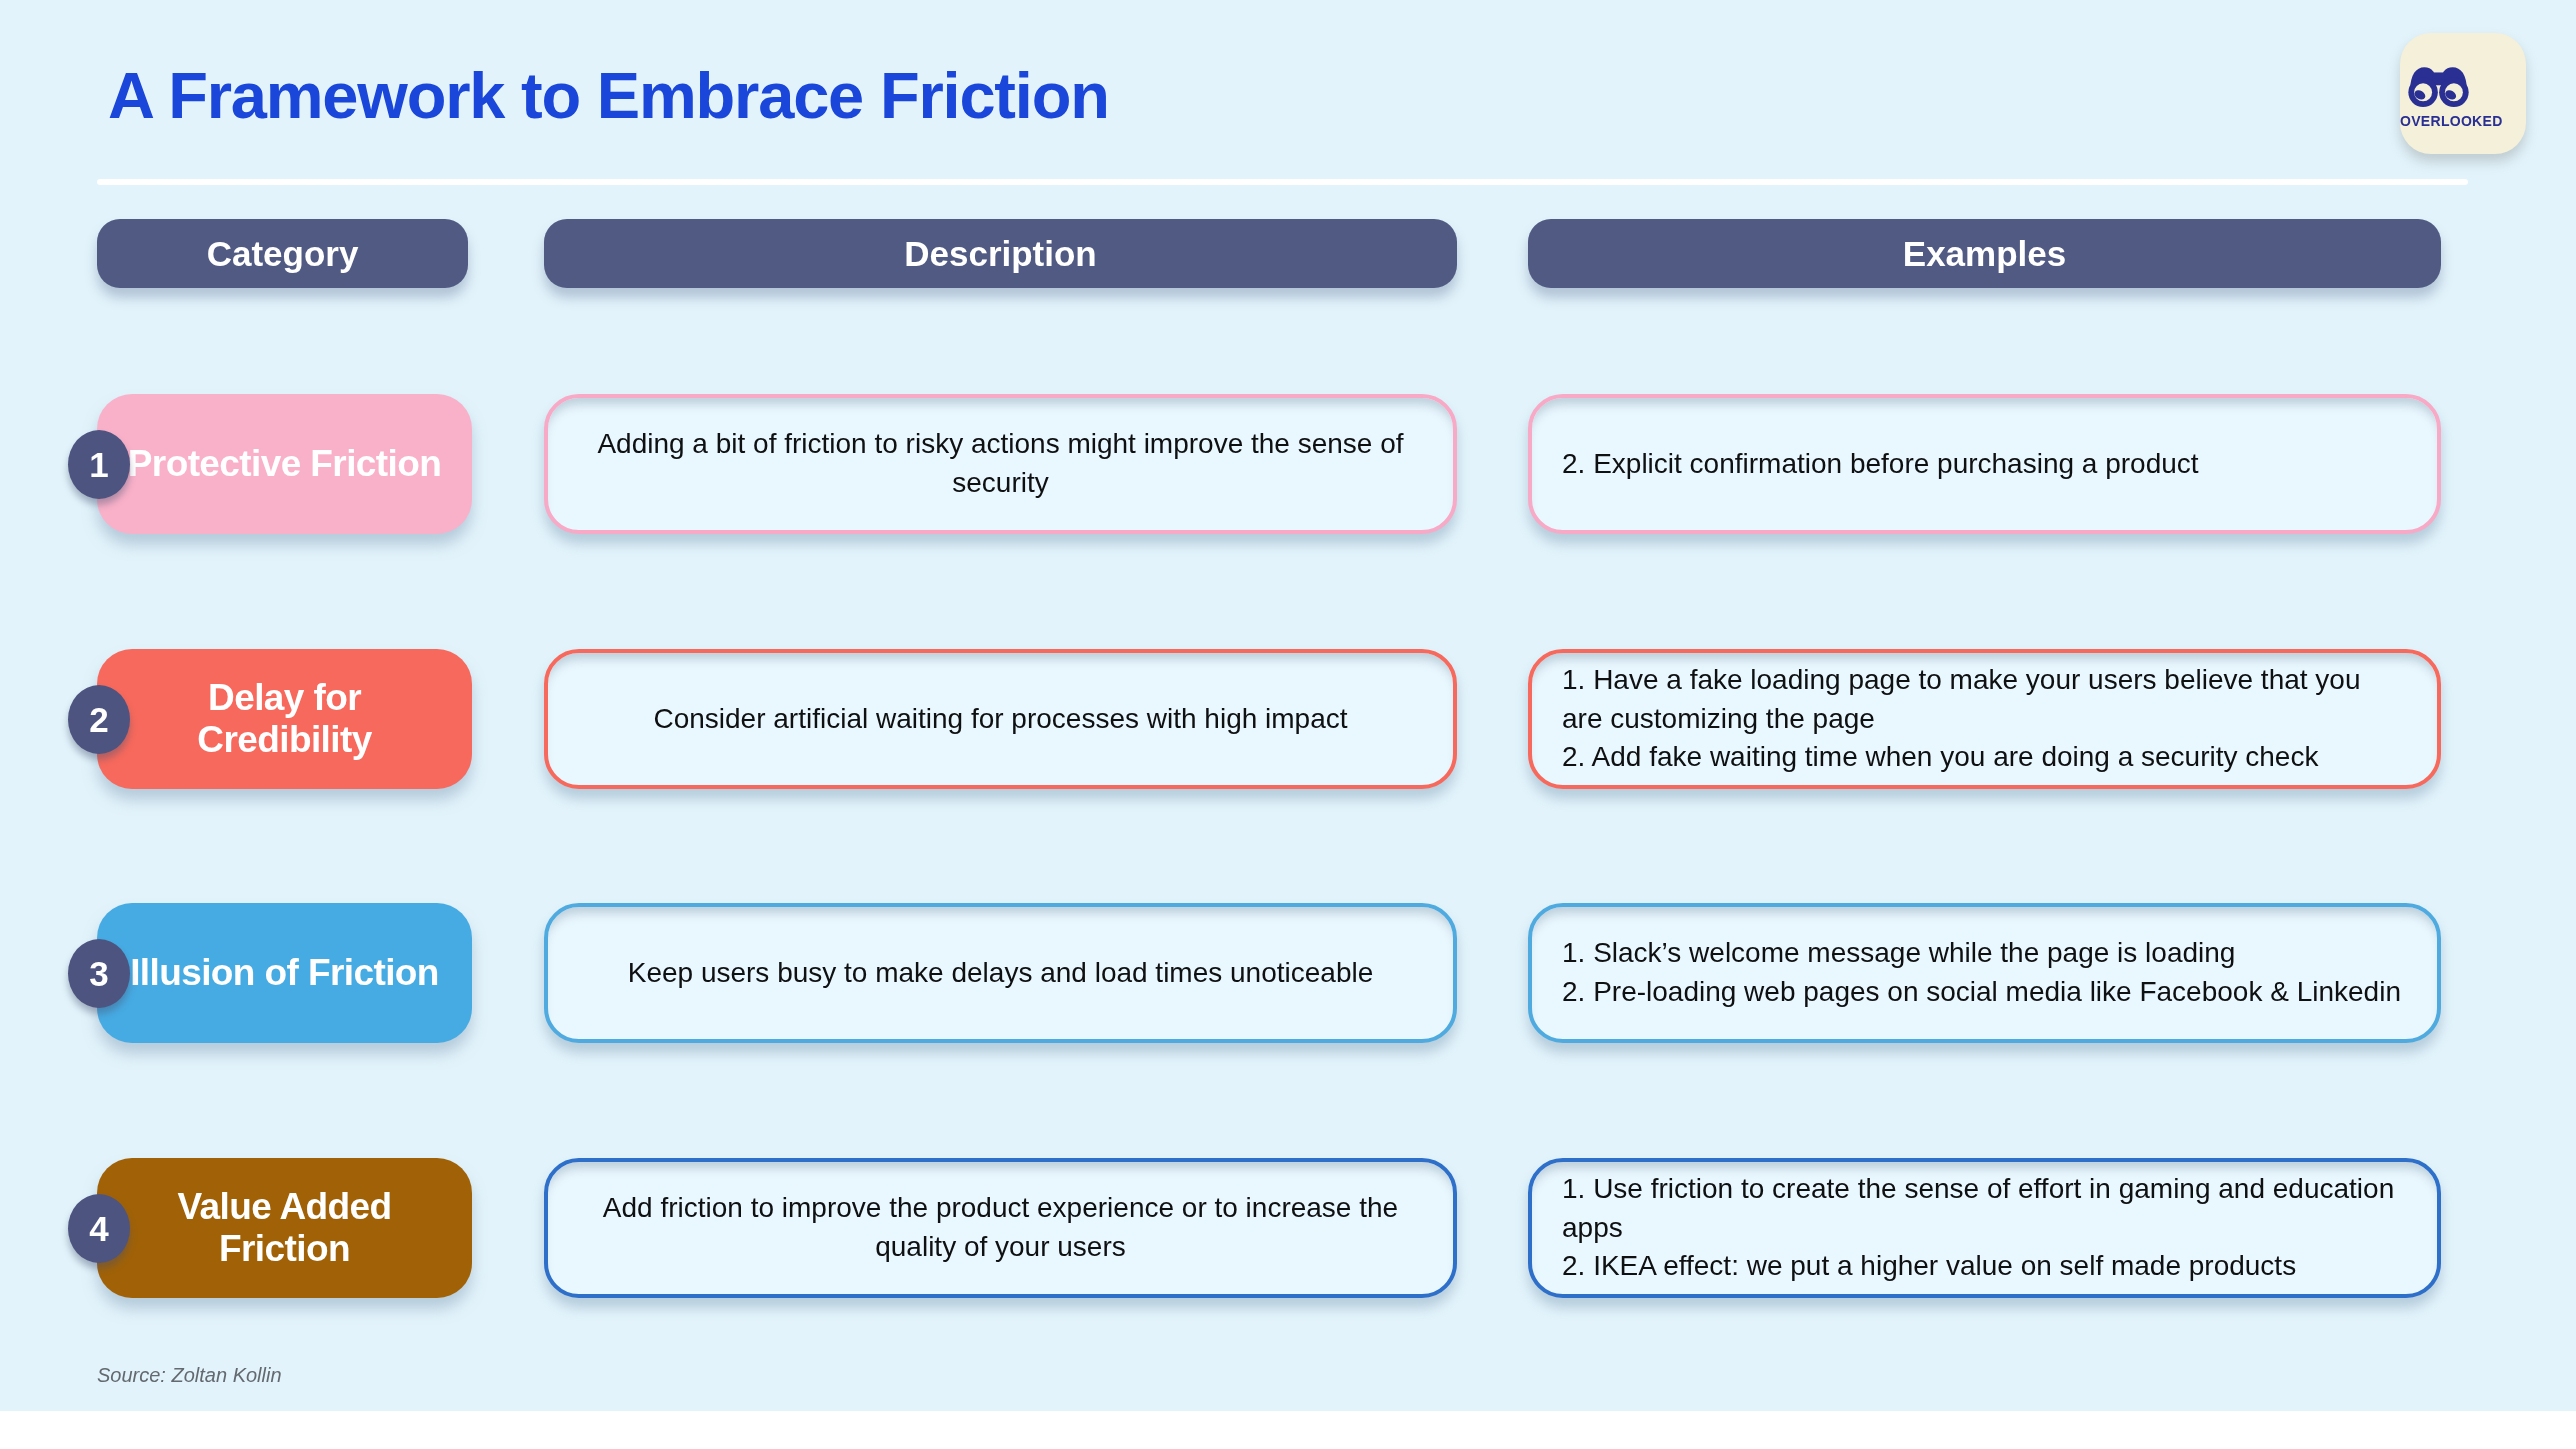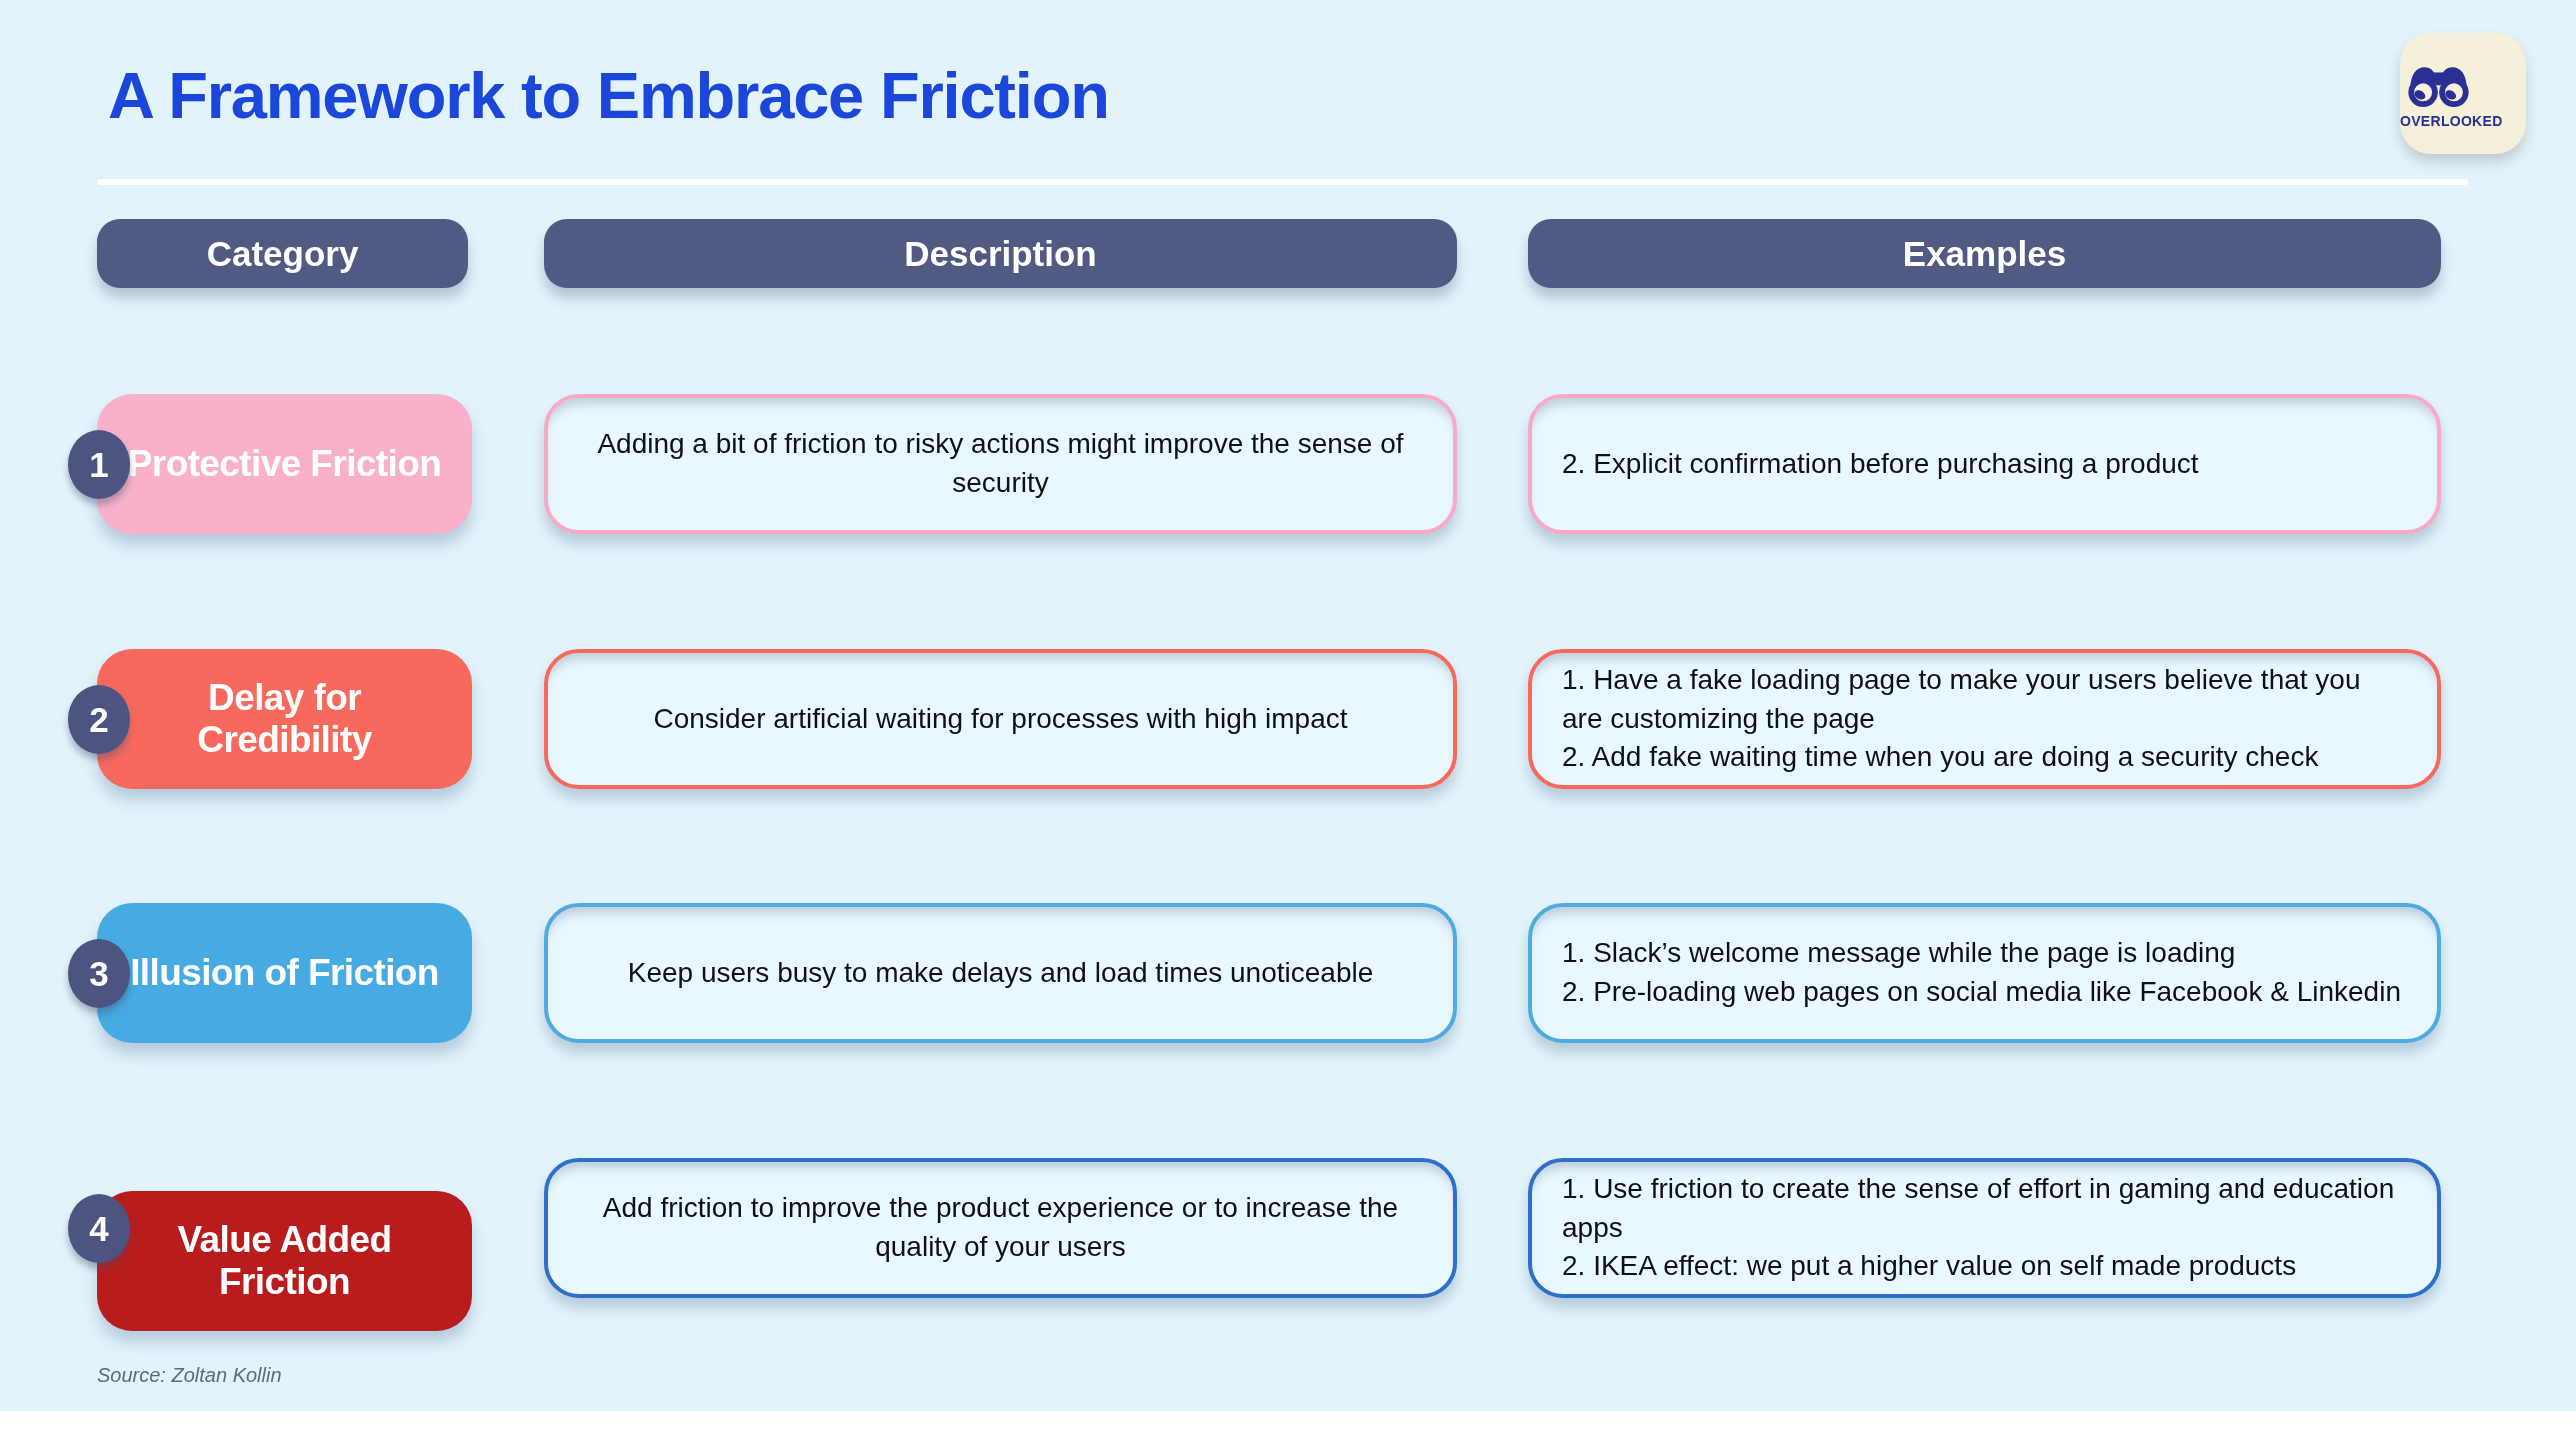--- a/index.html
+++ b/index.html
@@ -145,21 +145,21 @@
     <div class="info-box ex" style="border-color: rgb(79, 171, 223);">
       <div class="ex-lines">
         <div class="ex-line">1. Slack’s welcome message while the page is loading</div>
         <div class="ex-line">2. Pre-loading web pages on social media like Facebook &amp; Linkedin</div>
       </div>
     </div>
   </div>
 
   <div class="row r4">
     <div class="num-badge">4</div>
-    <div class="cat-pill" style="background-color: #b91c1c; margin-top: 33px;">Value Added Friction</div>
+    <div class="cat-pill" style="background-color: #a16207;">Value Added Friction</div>
     <div class="info-box desc" style="border-color: rgb(46, 111, 201);">
       <div class="desc-text">Add friction to improve the product experience or to increase the quality of your users</div>
     </div>
     <div class="info-box ex" style="border-color: rgb(46, 111, 201);">
       <div class="ex-lines">
         <div class="ex-line">1. Use friction to create the sense of effort in gaming and education apps</div>
         <div class="ex-line">2. IKEA effect: we put a higher value on self made products</div>
       </div>
     </div>
   </div>

